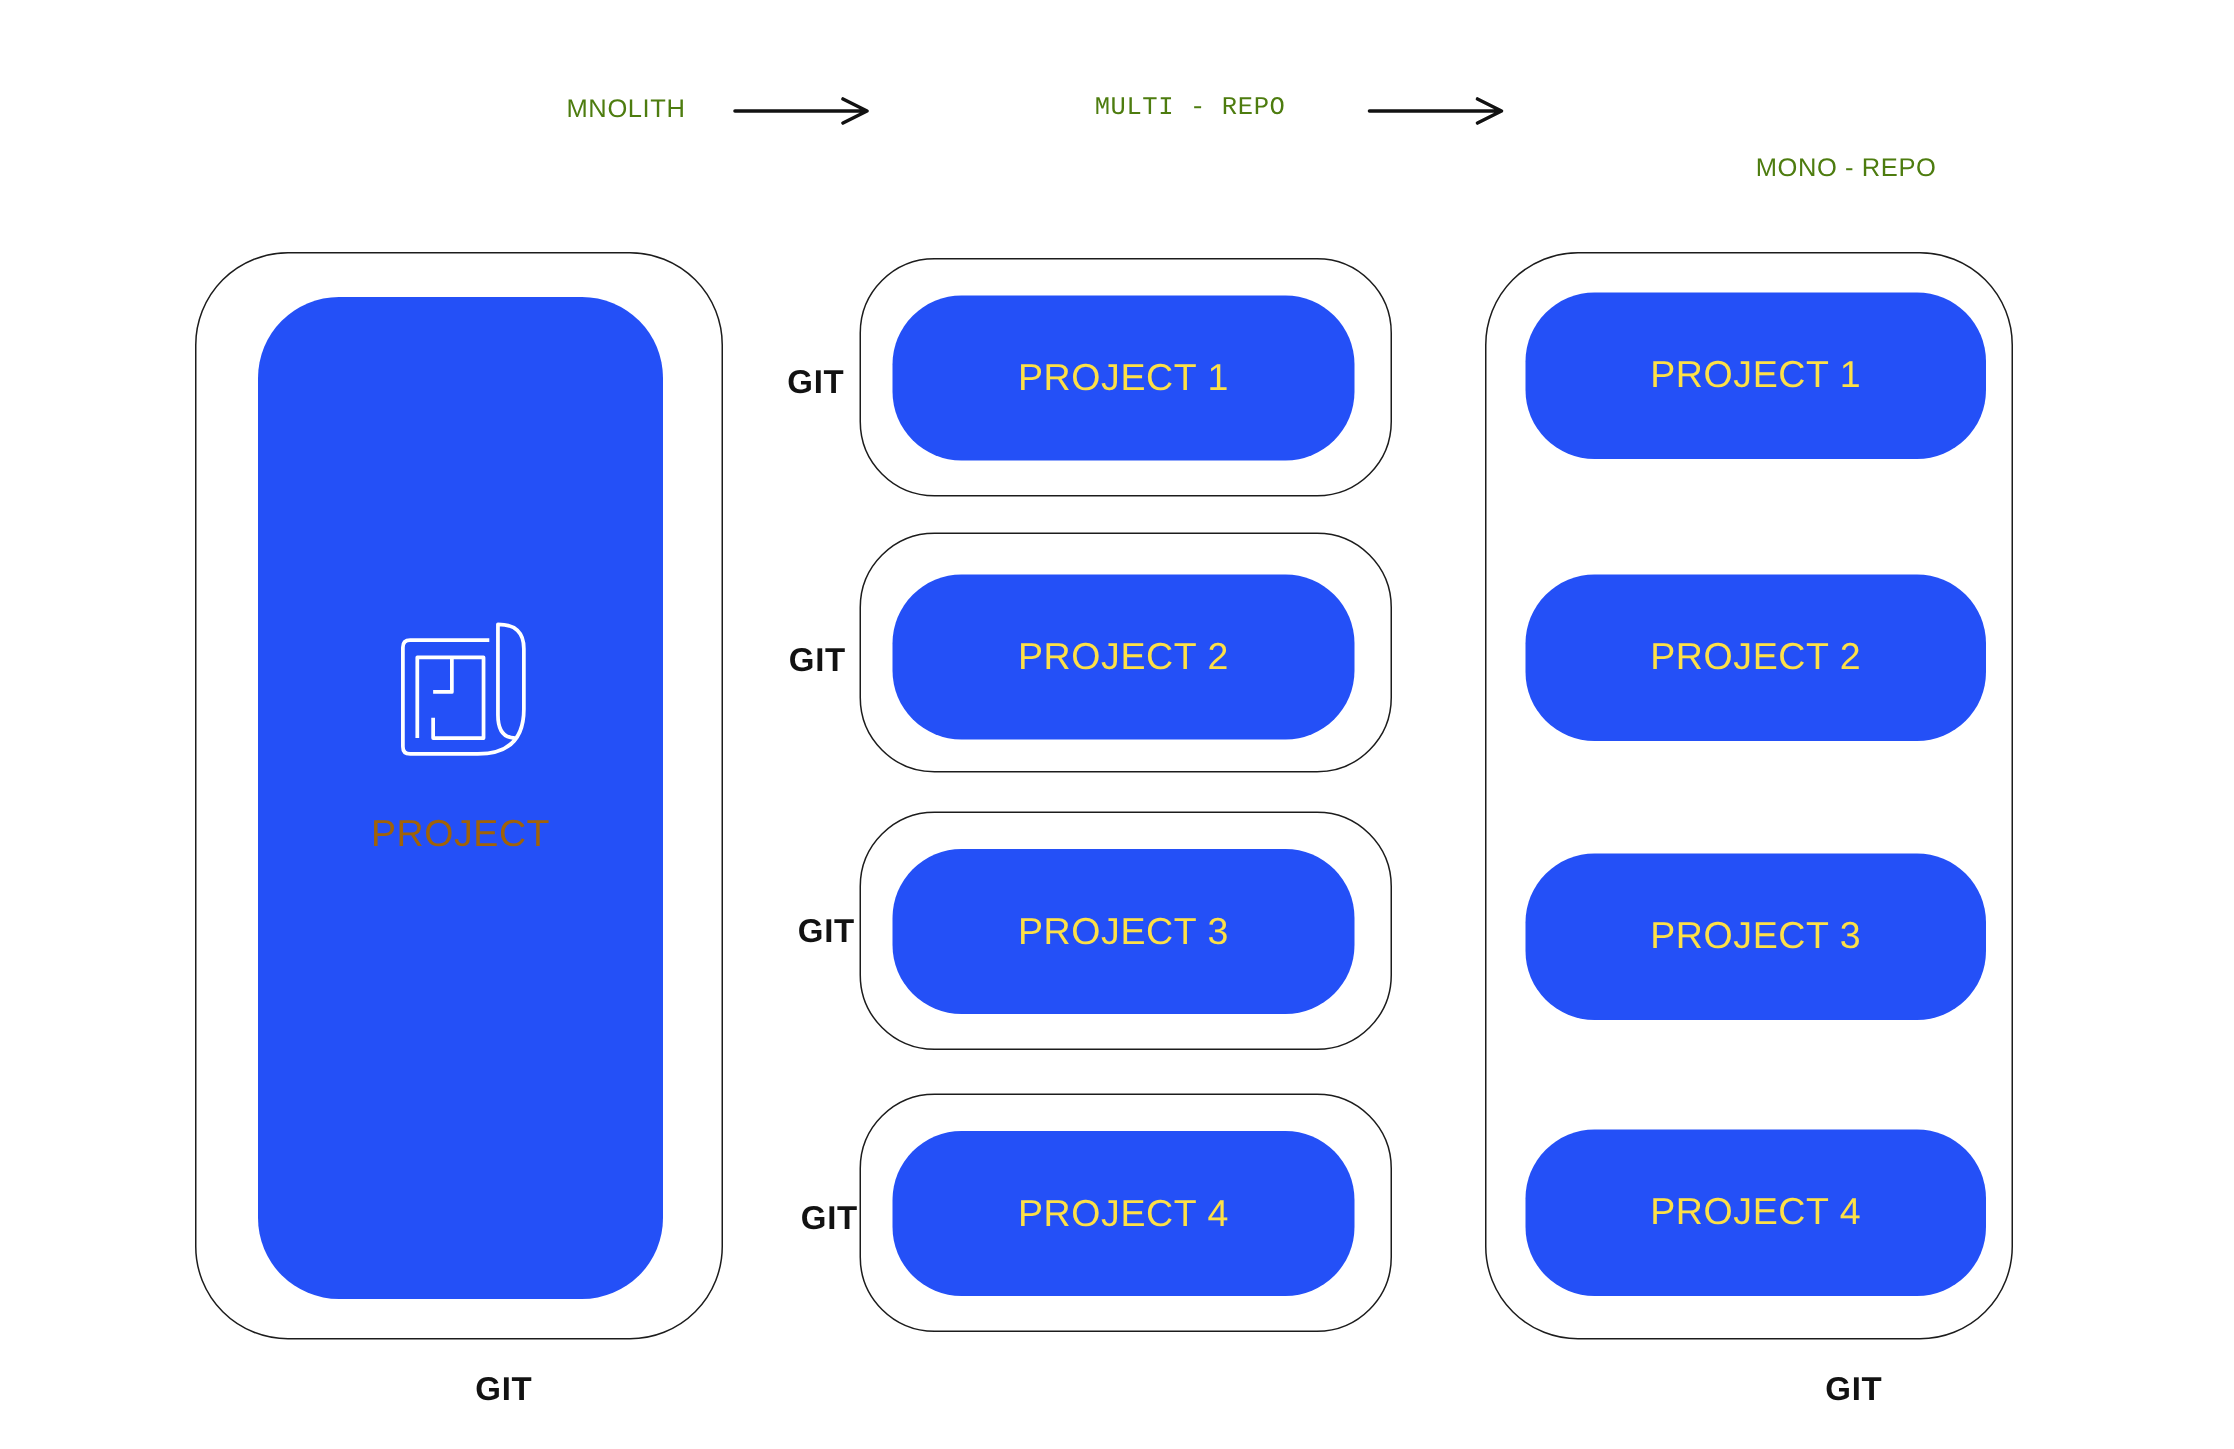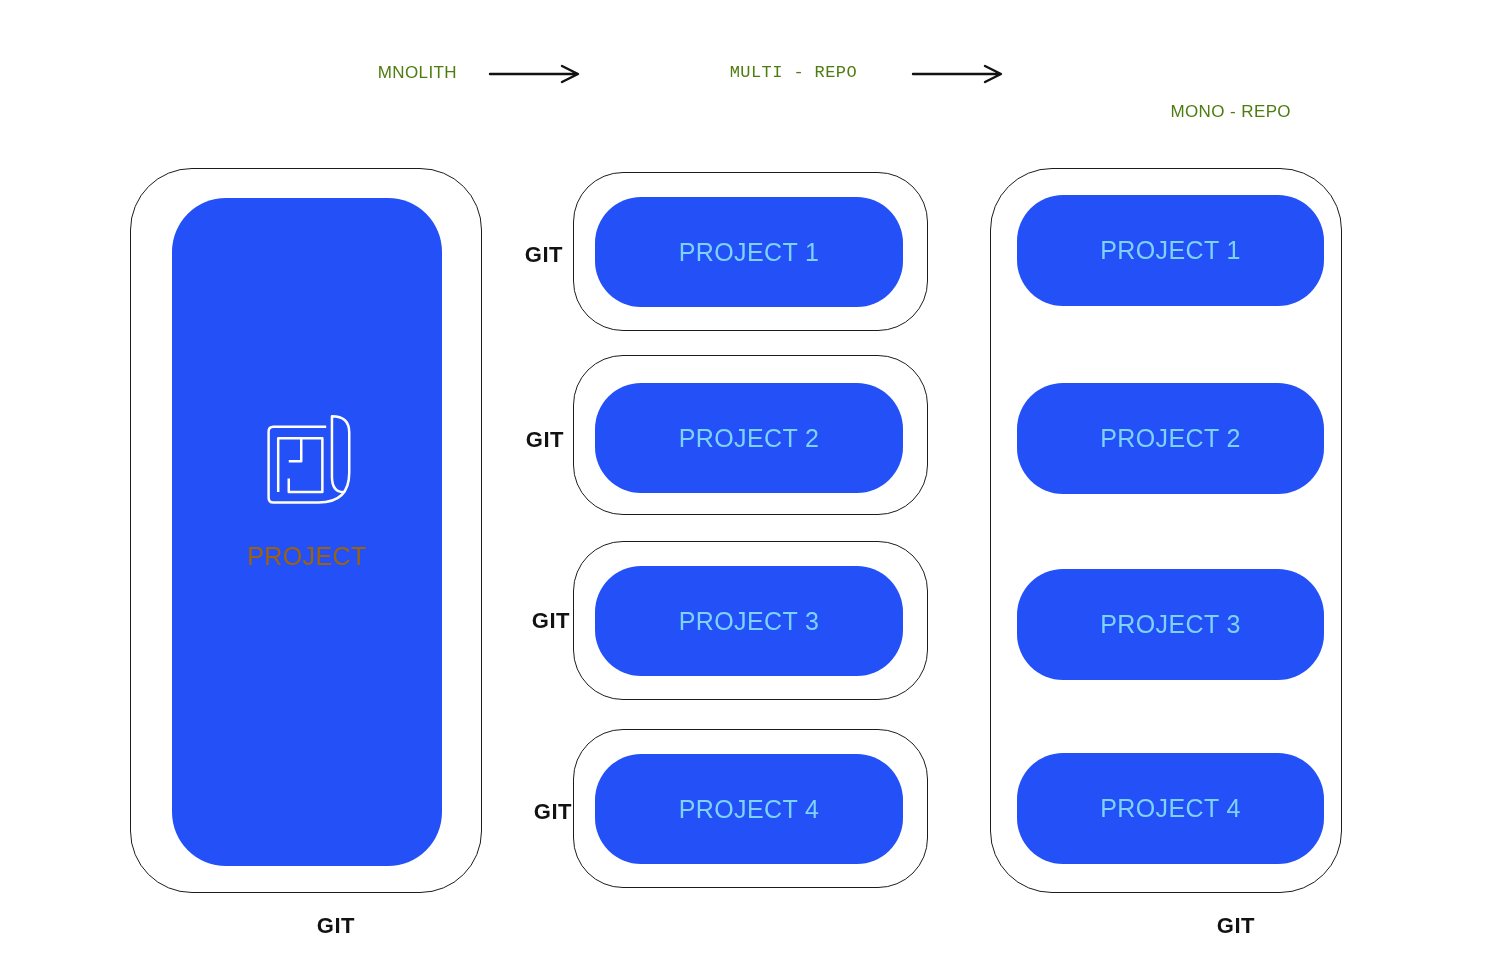--- a/index.html
+++ b/index.html
@@ -31,21 +31,21 @@
   .outer.repo { border-radius: 50px; }
   .bluebox {
     position: absolute;
     background: #2450f7;
     border-radius: 54px;
   }
   .pill {
     position: absolute;
     background: #2450f7;
     border-radius: 46px;
-    color: #7dd3fc;
+    color: #fde047;
     font-size: 25px;
     letter-spacing: 0.4px;
     display: flex;
     align-items: center;
     justify-content: center;
     white-space: nowrap;
   }
   .git {
     position: absolute;
     text-align: right;

